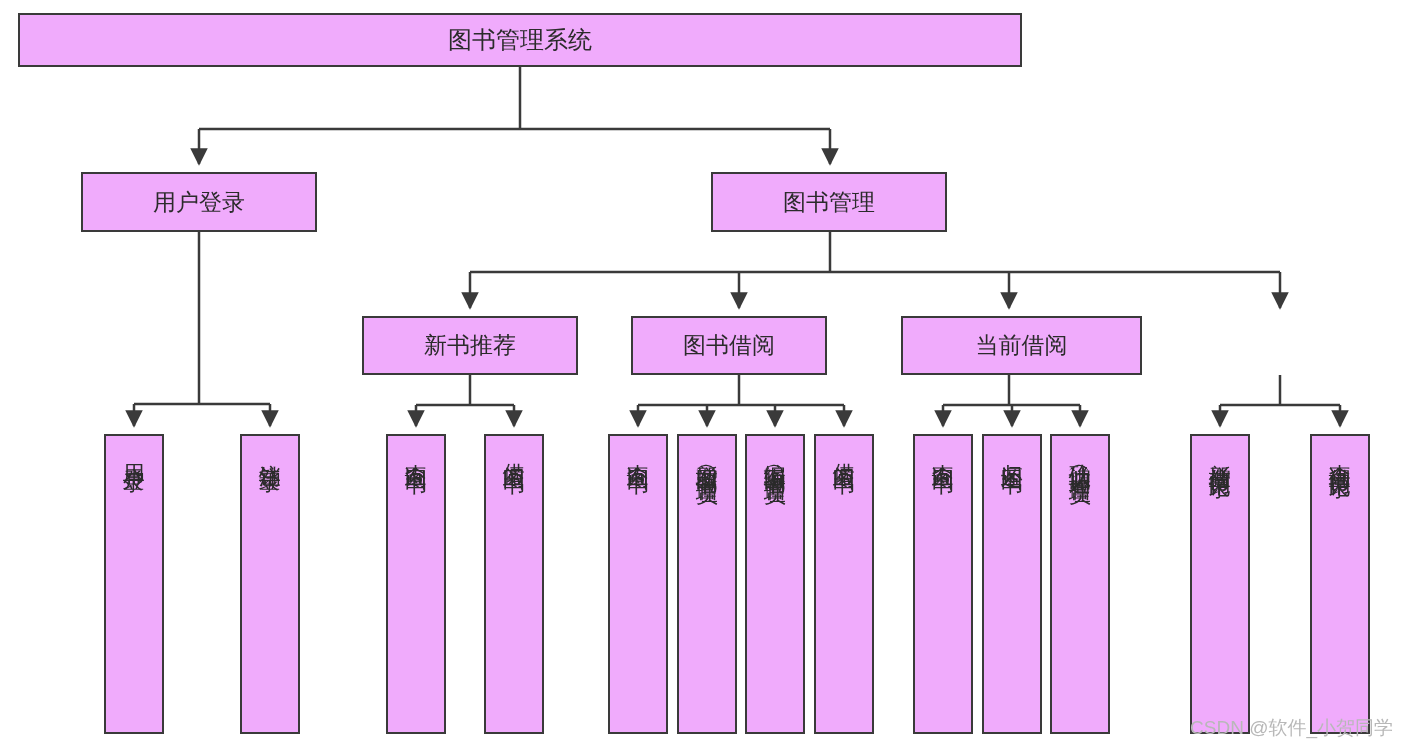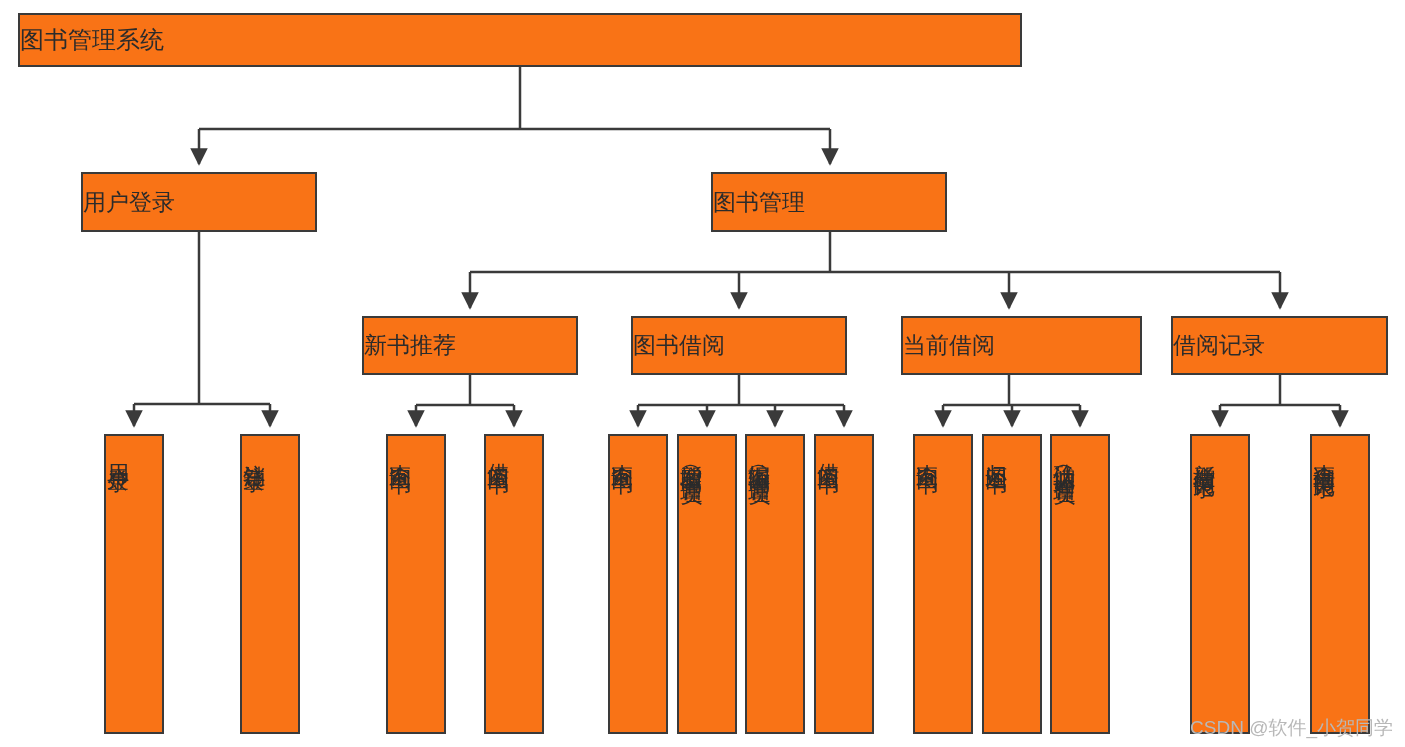--- a/index.html
+++ b/index.html
@@ -20,25 +20,25 @@
   svg#wires {
     position: absolute;
     left: 0;
     top: 0;
     width: 1405px;
     height: 747px;
   }
   .node {
     position: absolute;
     box-sizing: border-box;
-    background: #f97316;
+    background: #f0abfc;
     border: 2.5px solid #3a3a3a;
     display: flex;
     align-items: center;
-    justify-content: flex-start;
+    justify-content: center;
     z-index: 2;
   }
   .node .label {
     color: #2b2b2b;
     text-align: center;
     line-height: 1.15;
   }
   .node.horiz .label {
     font-size: 23px;
     writing-mode: horizontal-tb;
@@ -132,28 +132,25 @@
   <div class="node horiz" style="left:81px; top:172px; width:236px; height:60px;">
     <span class="label">用户登录</span>
   </div>
   <div class="node horiz" style="left:362px; top:316px; width:216px; height:59px;">
     <span class="label">新书推荐</span>
   </div>
 
   <div class="node horiz" style="left:711px; top:172px; width:236px; height:60px;">
     <span class="label">图书管理</span>
   </div>
-  <div class="node horiz" style="left:631px; top:316px; width:216px; height:59px;">
+  <div class="node horiz" style="left:631px; top:316px; width:196px; height:59px;">
     <span class="label">图书借阅</span>
   </div>
   <div class="node horiz" style="left:901px; top:316px; width:241px; height:59px;">
     <span class="label">当前借阅</span>
-  </div>
-  <div class="node horiz" style="left:1171px; top:316px; width:217px; height:59px;">
-    <span class="label">借阅记录</span>
   </div>
 
   <div class="node vert" style="left:104px; top:434px; width:60px; height:300px;">
     <span class="label">用户登录</span>
   </div>
   <div class="node vert" style="left:240px; top:434px; width:60px; height:300px;">
     <span class="label">注销登录</span>
   </div>
 
   <div class="node vert" style="left:386px; top:434px; width:60px; height:300px;">

